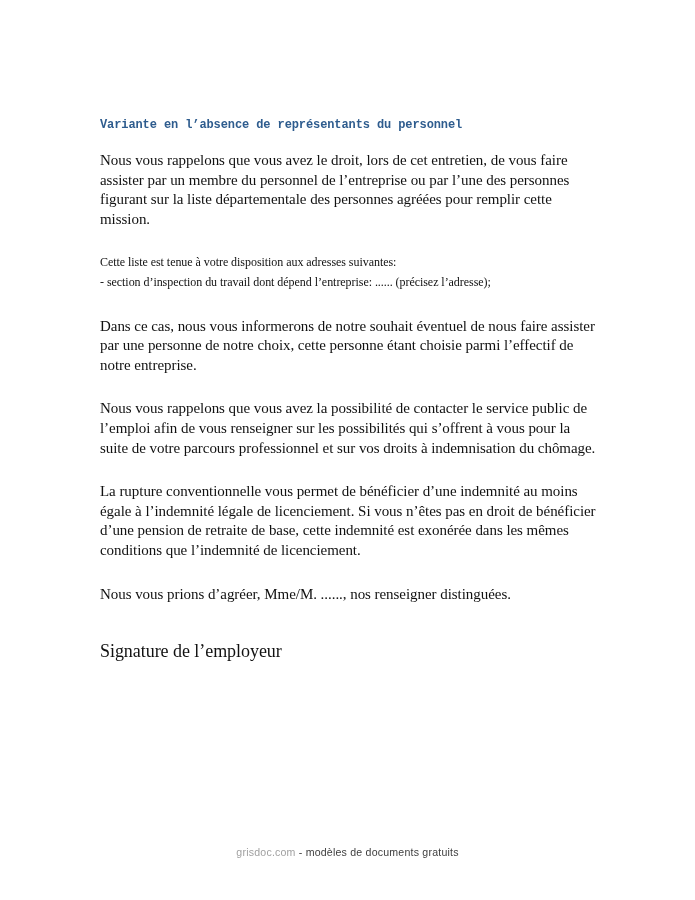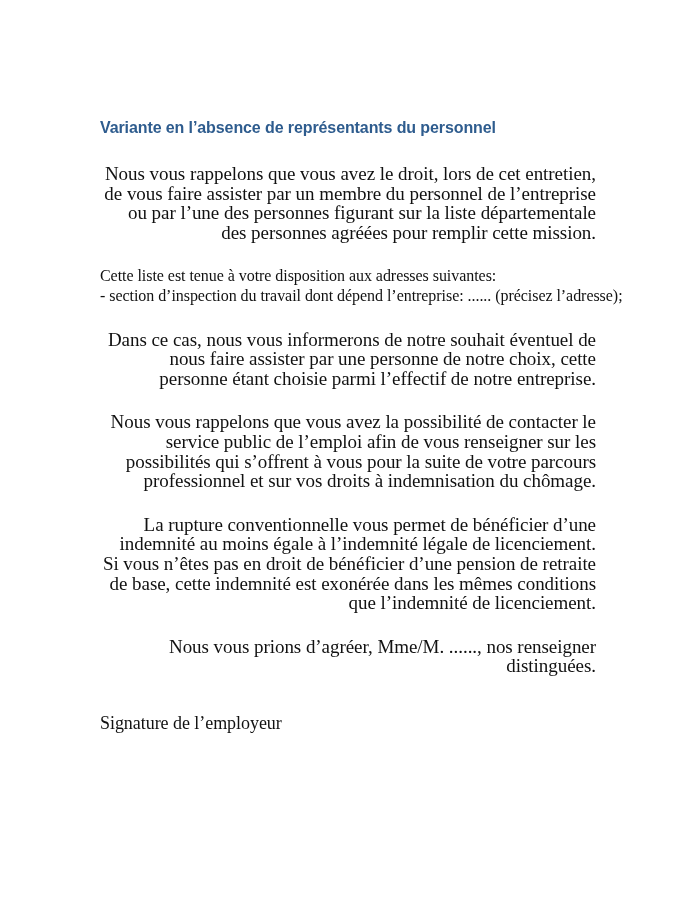--- a/index.html
+++ b/index.html
@@ -27,46 +27,46 @@
 
   
   .doc-body {
     position: absolute;
     left: 100px;
     top: 118px;
     width: 496px;
   }
 
   .doc-title {
-    font-family: Liberation Sans, sans-serif;
-    font-size: 16px;
+    font-family: Liberation Mono, monospace;
+    font-size: 12px;
     font-weight: bold;
     color: #2e5c8e;
     letter-spacing: -0.1px;
     line-height: 1.25;
-    margin: 0 0 26px 0;
+    margin: 0 0 18px 0;
     white-space: nowrap;
   }
 
   .para {
-    font-size: 19px;
+    font-size: 15px;
     line-height: 19.6px;
     margin: 0 0 24px 0;
-    text-align: right;
+    text-align: left;
     color: #111111;
     letter-spacing: -0.05px;
   }
 
   .para:last-child {
     margin-bottom: 0;
   }
 
   
   .para-lines {
-    font-size: 16px;
+    font-size: 12px;
     line-height: 19.6px;
     margin: 0 0 24px 0;
     color: #111111;
     letter-spacing: -0.05px;
   }
 
   .para-lines .line {
     display: block;
     white-space: nowrap;
   }
@@ -129,14 +129,17 @@
     <p class="para">La rupture conventionnelle vous permet de bénéficier d’une indemnité au moins égale à l’indemnité légale de licenciement. Si vous n’êtes pas en droit de bénéficier d’une pension de retraite de base, cette indemnité est exonérée dans les mêmes conditions que l’indemnité de licenciement.</p>
 
     <p class="para">Nous vous prions d’agréer, Mme/M. ......, nos renseigner distinguées.</p>
 
     <div class="gap-med"></div>
 
     <p class="sig">Signature de l’employeur</p>
 
   </div>
 
+  <div class="footer">
+    <span class="brand">grisdoc.com</span><span class="tagline"> - modèles de documents gratuits</span>
+  </div>
 
 </div>
 
 </body></html>

